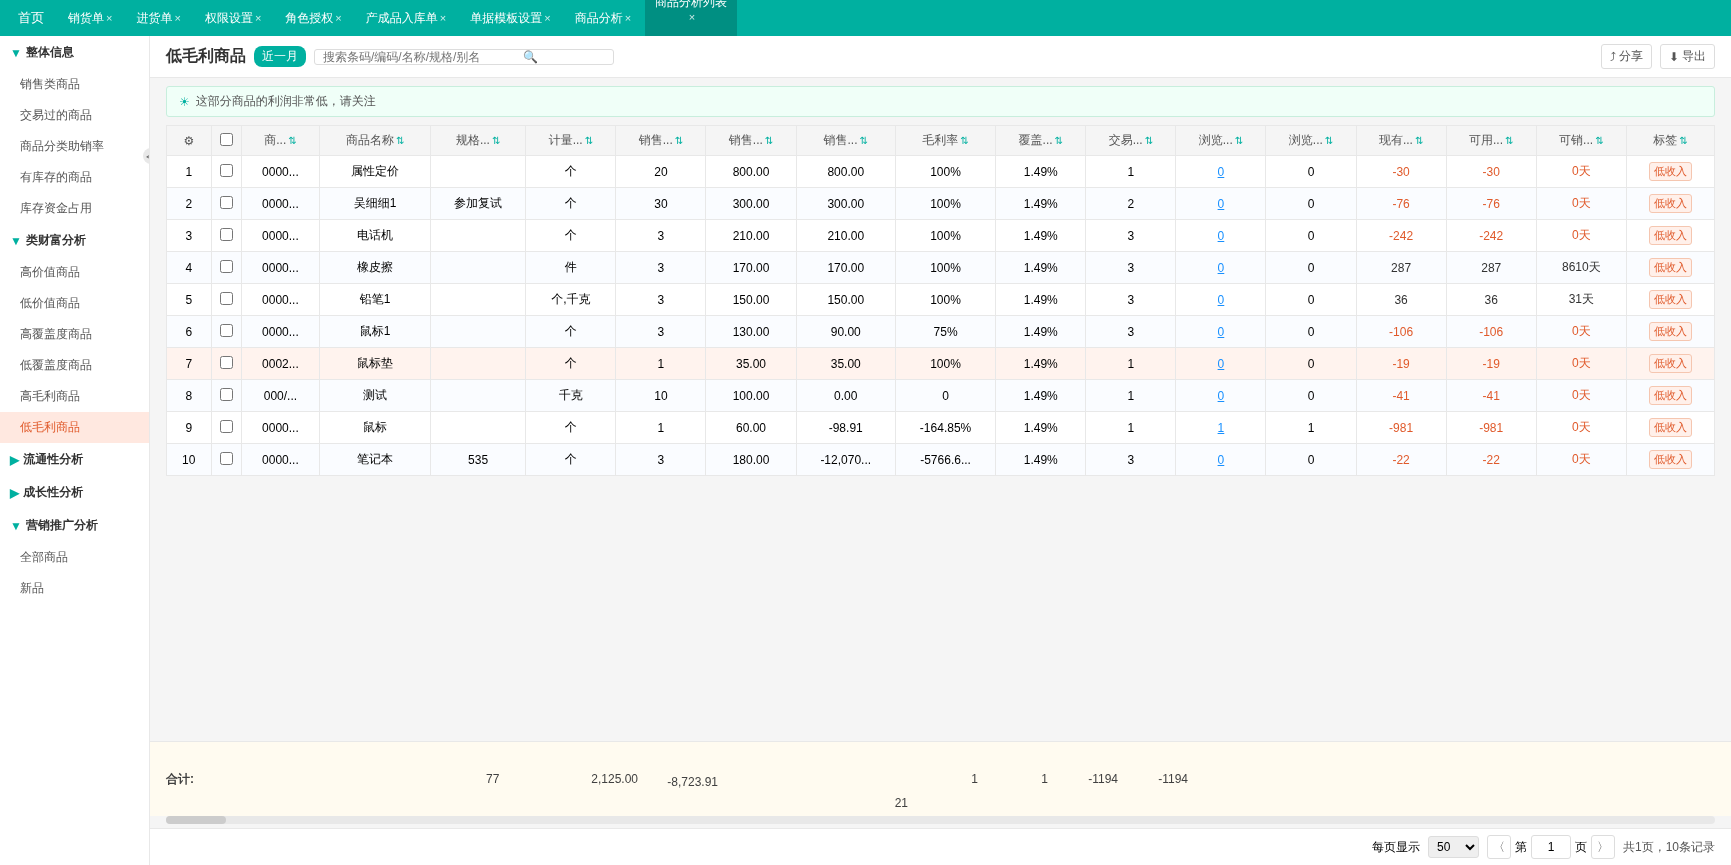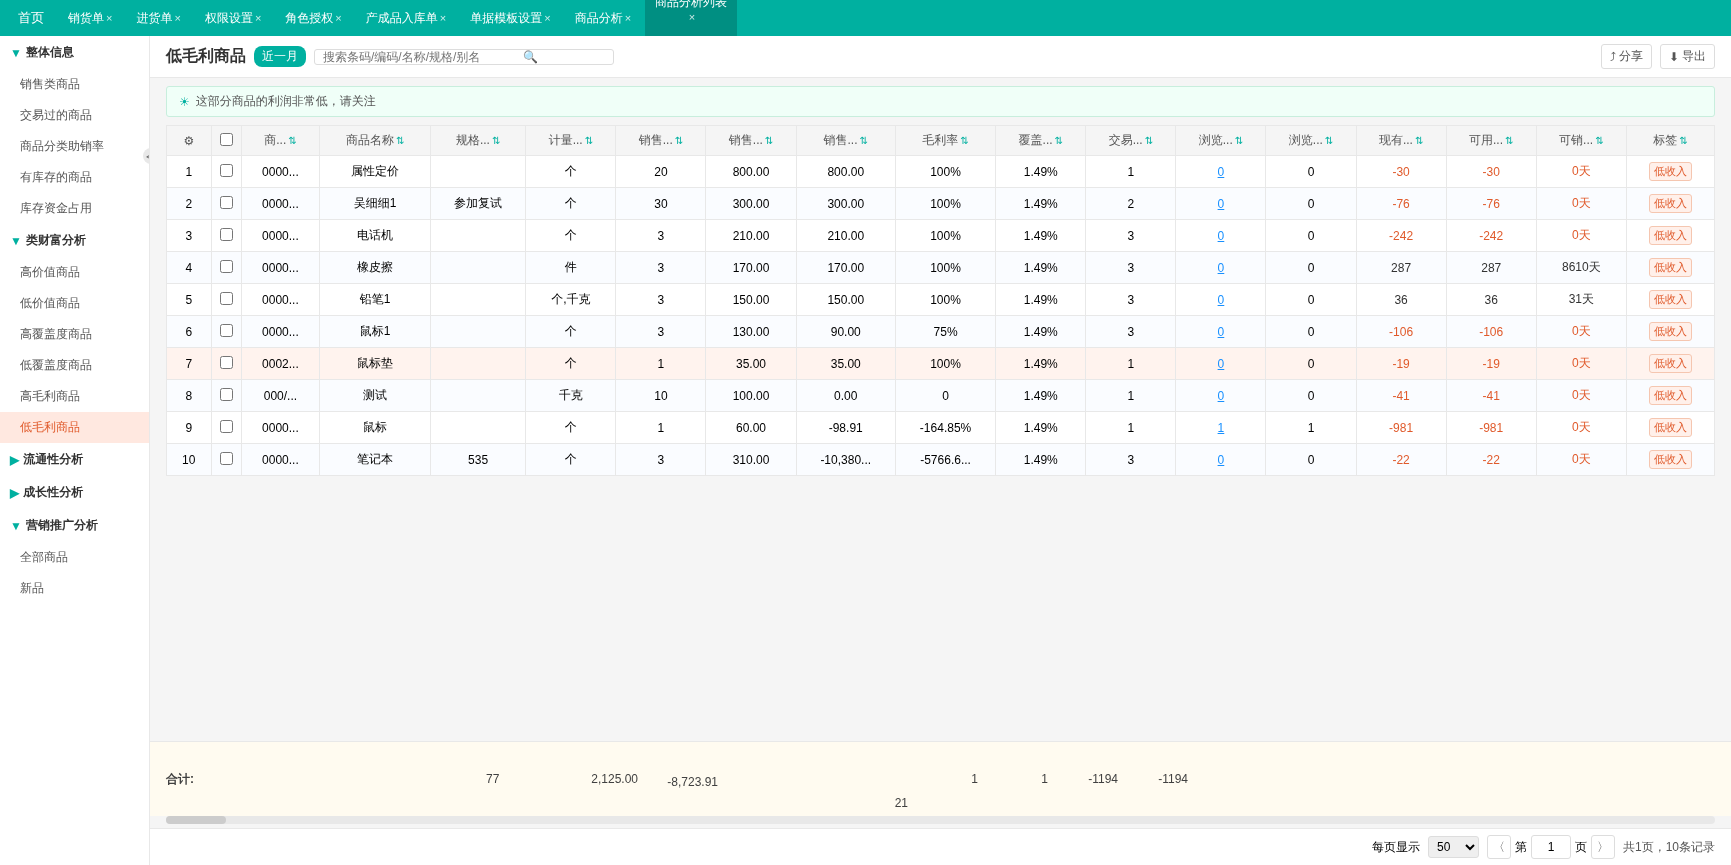--- a/index.html
+++ b/index.html
@@ -463,22 +463,22 @@
       <td class="center-cell"><span class="tag-low-income">低收入</span></td>
     </tr>
             <tr>
       <td>10</td>
       <td class="checkbox-cell"><input type="checkbox" style=""></td>
       <td>0000...</td>
       <td>笔记本</td>
       <td>535</td>
       <td>个</td>
       <td class="num-cell">3</td>
-      <td class="num-cell">310.00</td>
-      <td class="num-cell">-10,380...</td>
+      <td class="num-cell">180.00</td>
+      <td class="num-cell">-12,070...</td>
       <td class="center-cell">-5766.6...</td>
       <td class="center-cell">1.49%</td>
       <td class="center-cell">3</td>
       <td class="center-cell"><span class="link-text">0</span></td>
       <td class="center-cell">0</td>
       <td class="num-cell" style="color:#e05a2b">-22</td>
       <td class="num-cell" style="color:#e05a2b">-22</td>
       <td class="center-cell" style="color:#e05a2b">0天</td>
       <td class="center-cell"><span class="tag-low-income">低收入</span></td>
     </tr>

